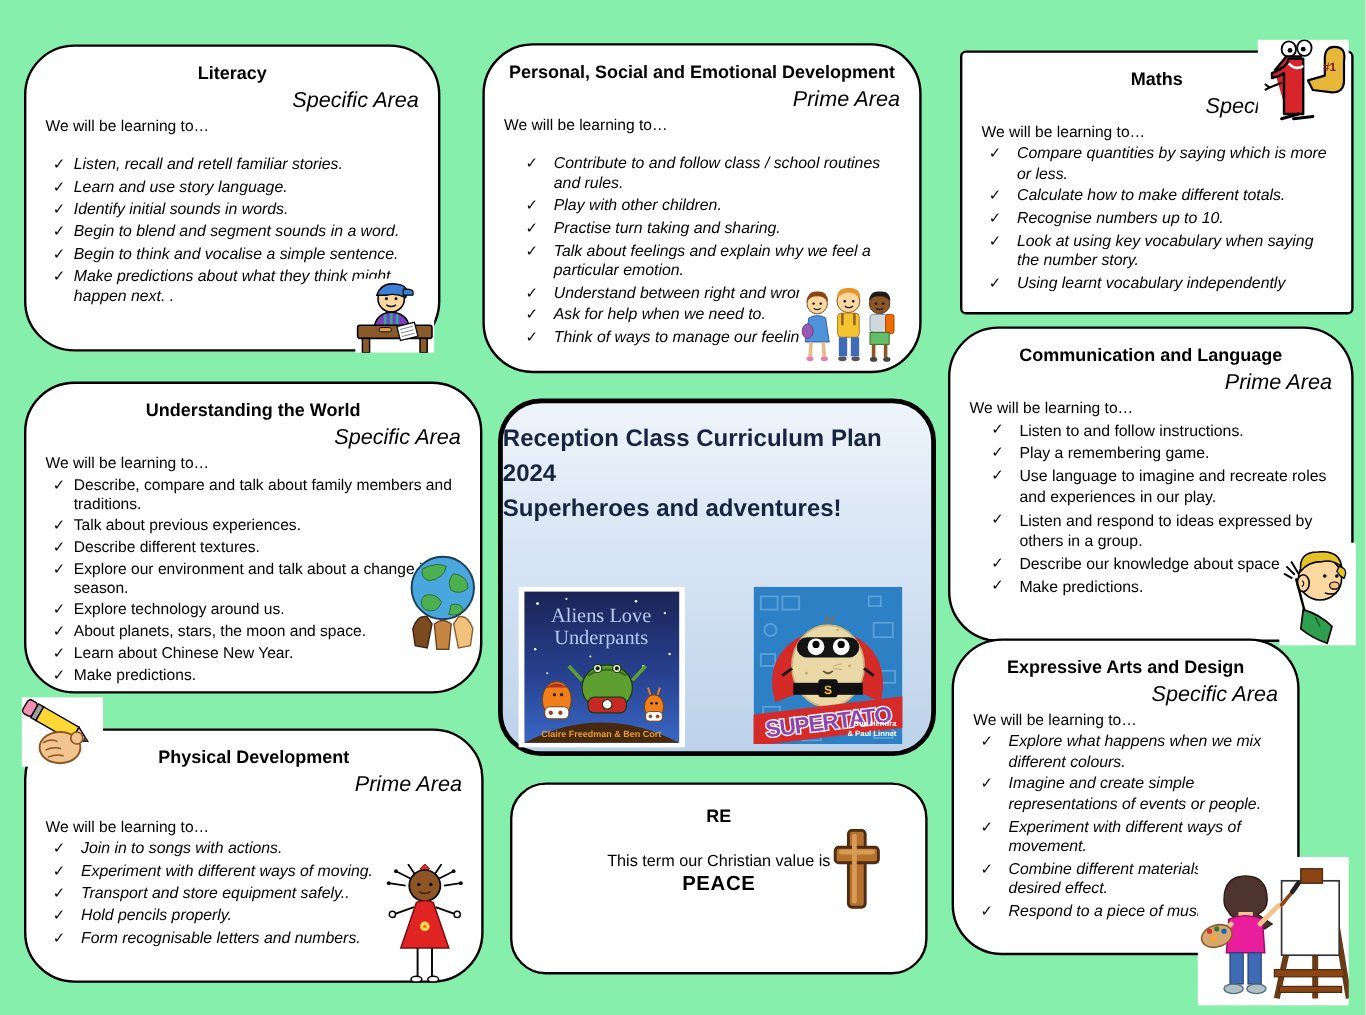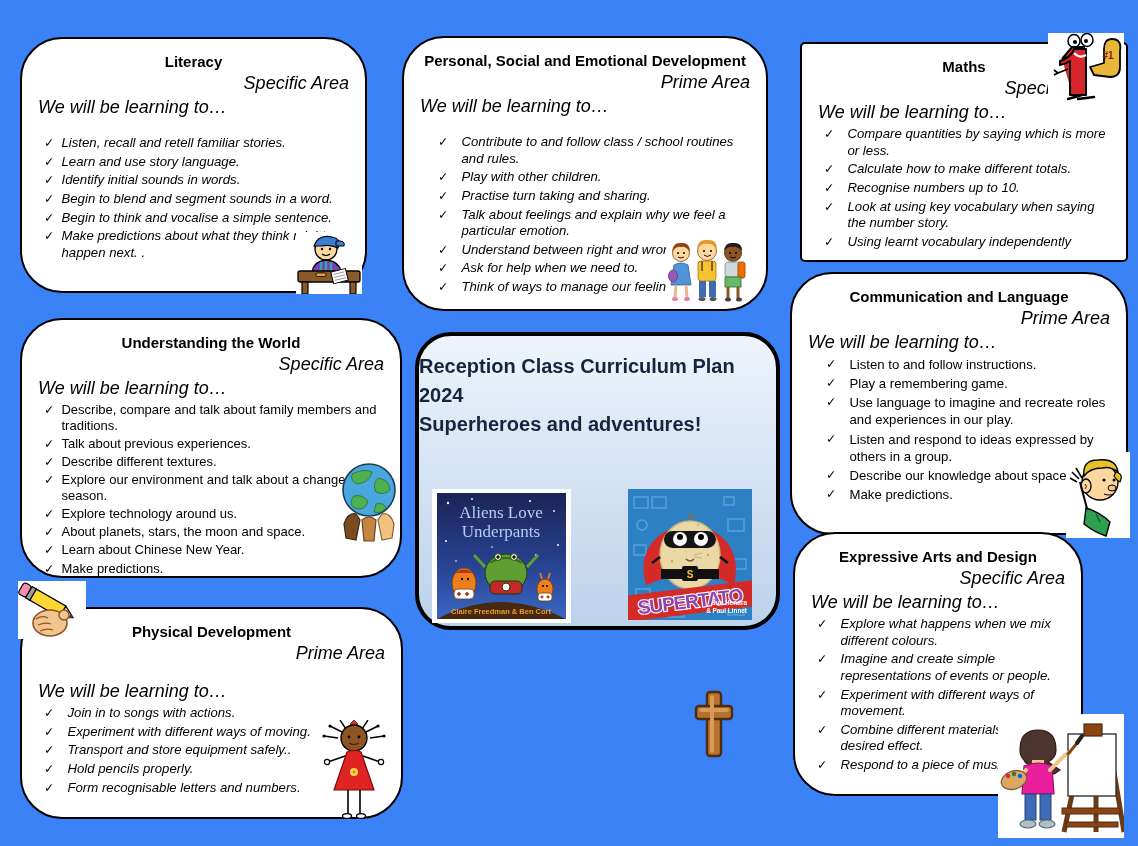--- a/index.html
+++ b/index.html
@@ -1,22 +1,22 @@
 <!DOCTYPE html>
 <html><head>
 <meta charset="utf-8">
 <style>
   html,body{margin:0;padding:0;background:#fff;}
-  #page{position:relative;width:1138px;height:846px;background:#3b82f6;overflow:hidden;
+  #page{position:relative;width:1138px;height:846px;background:#86efac;overflow:hidden;
         font-family:"Liberation Sans",sans-serif;color:#000;}
   .box{position:absolute;background:#fff;border:2.5px solid #000;border-radius:42px;
        box-sizing:border-box;padding:10px 16px 8px;z-index:1;}
   .box h2{margin:4px 0 0;font-size:15px;font-weight:bold;text-align:center;line-height:1.2;}
   .sub{text-align:right;font-style:italic;font-size:18px;margin:2px 0 0;}
-  .intro{font-style:italic;font-size:18px;margin:3px 0 0;}
+  .intro{font-size:13px;margin:3px 0 0;}
   ul.list{list-style:none;margin:3px 0 0;padding:0 0 0 6px;font-size:13.2px;line-height:1.26;}
   ul.list li{display:flex;align-items:flex-start;gap:7px;margin:0 0 2px;}
   ul.wide li{gap:13px;}
   ul.indent{padding-left:18px;}
   .check{flex:0 0 auto;font-size:12.5px;line-height:1.3;}
   .item-text{font-style:italic;}
   ul.upright .item-text{font-style:normal;}
   ul.mt{margin-top:17px;}
   .intro.mt{margin-top:17px;}
 
@@ -287,20 +287,25 @@
         <span class="check">✓</span>
         <span class="item-text">Combine different materials for a desired effect.</span>
       </li>
         <li>
         <span class="check">✓</span>
         <span class="item-text">Respond to a piece of music.</span>
       </li>
       </ul>
   </section>
 
+  <section class="box" id="box-re">
+    <h2>RE</h2>
+    <div class="re-line">This term our Christian value is</div>
+    <div class="re-value">PEACE</div>
+  </section>
 
   <section id="center-card">
     <div class="center-title">
       <div>Reception Class Curriculum Plan</div>
       <div>2024</div>
       <div>Superheroes and adventures!</div>
     </div>
 
     <div class="book" id="book-aliens">
       <svg width="139" height="134" viewBox="0 0 139 134">

